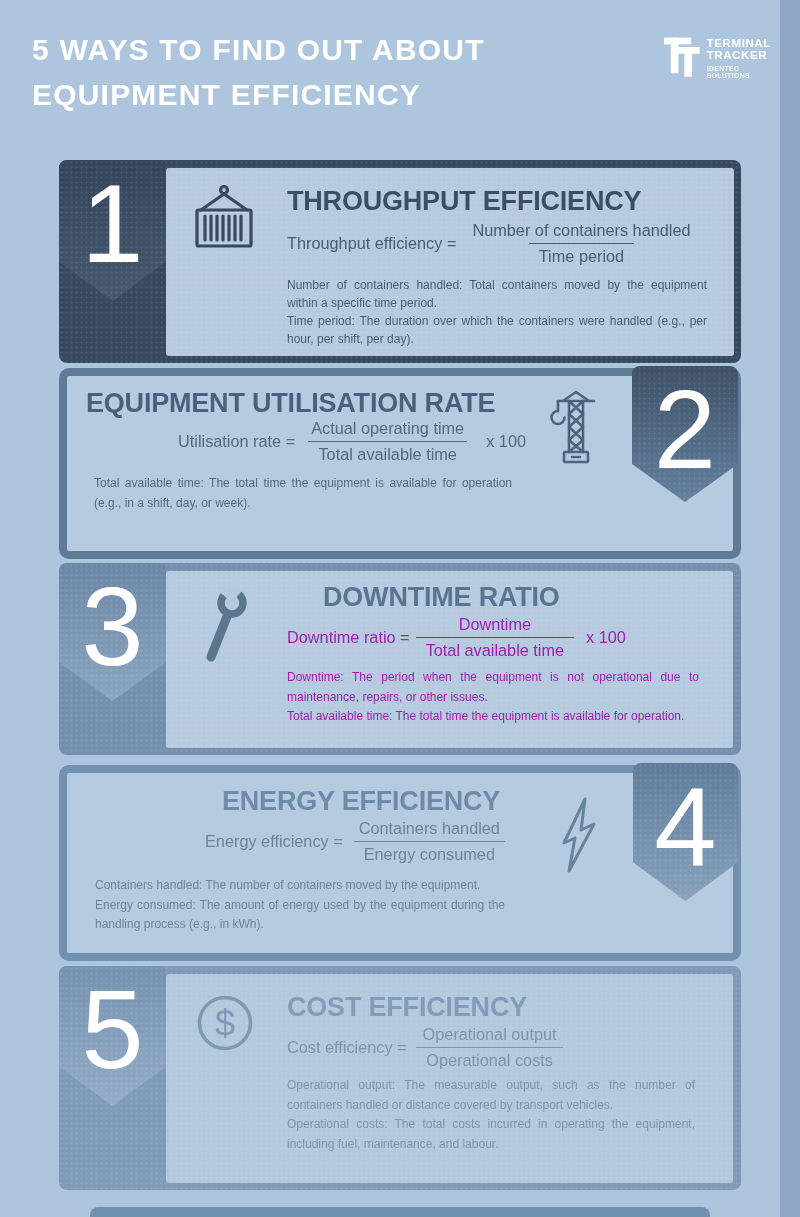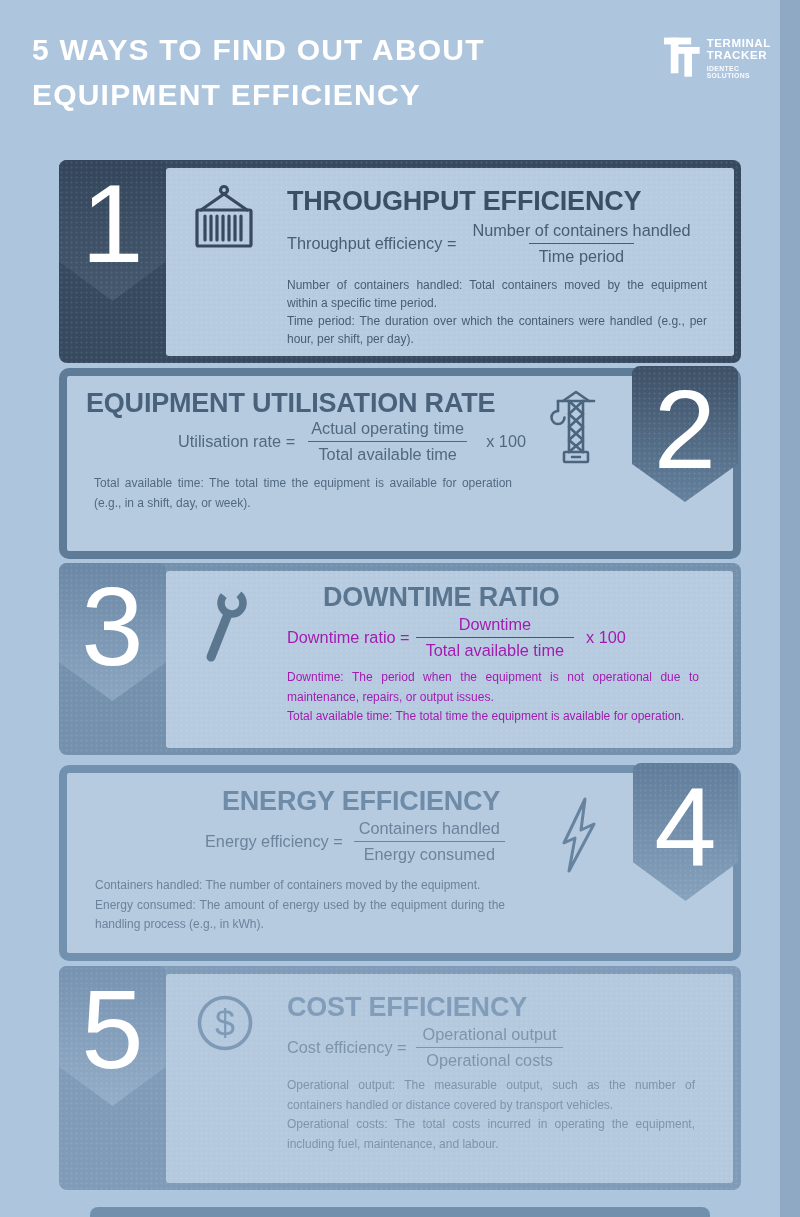--- a/index.html
+++ b/index.html
@@ -154,21 +154,21 @@
   <div class="title c3-title" style="left:287px;top:582px;margin-left:36px;">DOWNTIME RATIO</div>
   <div class="formula c3-text" style="left:287px;top:614px;">
     <span class="flabel">Downtime ratio =</span>
     <span class="frac">
       <span class="num">Downtime</span>
       <span class="den">Total available time</span>
     </span>
     <span class="suffix">x 100</span>
   </div>
   <div class="desc lh-norm c3-text" style="left:287px;top:668px;width:412px;">
-    <p>Downtime: The period when the equipment is not operational due to maintenance, repairs, or output issues.</p>
+    <p>Downtime: The period when the equipment is not operational due to maintenance, repairs, or other issues.</p>
     <p>Total available time: The total time the equipment is available for operation.</p>
   </div>
 
   <div class="panel-b c4-panel" style="left:59px;top:765px;width:682px;height:196px;"></div>
   <div class="badge c4-badge texture" style="left:633px;top:763px;width:105px;height:138px;">
     <span>4</span>
   </div>
   <div class="title c4-title" style="left:222px;top:786px;">ENERGY EFFICIENCY</div>
   <div class="icon c4-icon" style="left:556px;top:796px;">
     <svg width="46" height="78" viewBox="0 0 46 78" fill="none" stroke="currentColor" stroke-width="3" stroke-linejoin="round">

